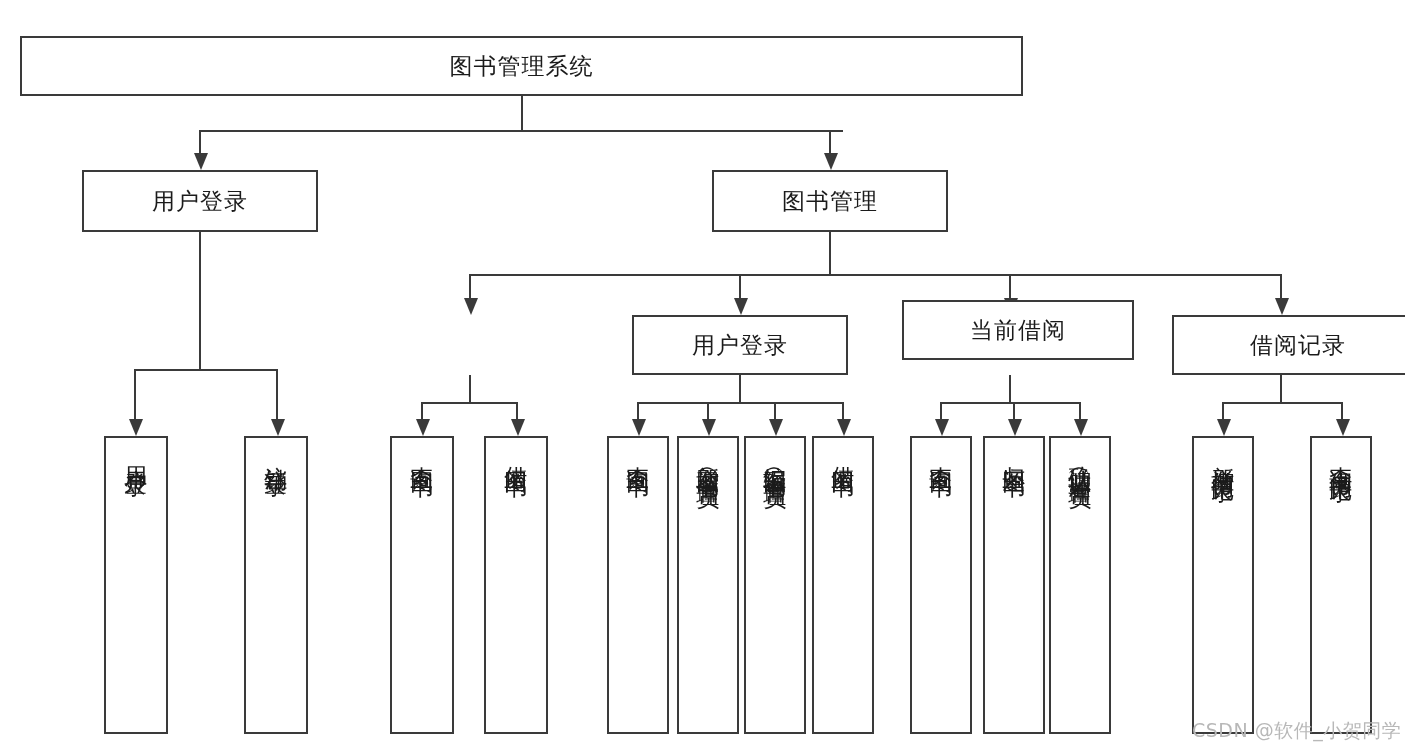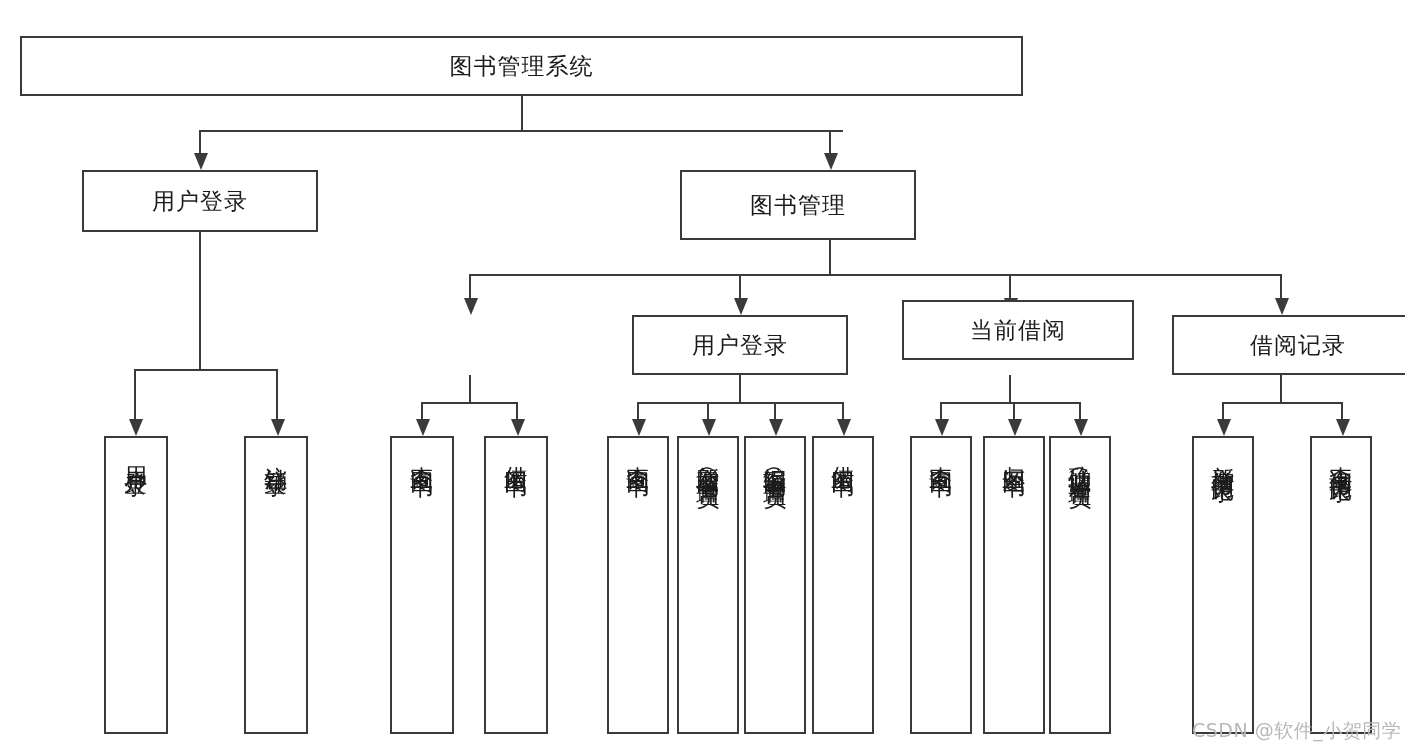--- a/index.html
+++ b/index.html
@@ -139,21 +139,21 @@
       <div class="arrow" style="left: 1336px; top: 419px;"></div>
     </div>
 
   <div class="node horiz" id="node-root" style="left: 20px; top: 12px; width: 1003px; height: 60px; margin-top: 24px;">
     <span>图书管理系统</span>
   </div>
 
   <div class="node horiz" id="node-l2-0" style="left: 82px; top: 170px; width: 236px; height: 62px;">
     <span>用户登录</span>
   </div>
-  <div class="node horiz" id="node-l2-1" style="left: 680px; top: 170px; width: 236px; height: 70px; justify-content: center;">
+  <div class="node horiz" id="node-l2-1" style="left: 712px; top: 170px; width: 236px; height: 62px; justify-content: center;">
     <span>图书管理</span>
   </div>
 
   <div class="node horiz" id="node-l3-1" style="left: 632px; top: 315px; width: 216px; height: 60px;">
     <span>用户登录</span>
   </div>
   <div class="node horiz" id="node-l3-2" style="left: 902px; top: 300px; width: 232px; height: 60px;">
     <span>当前借阅</span>
   </div>
   <div class="node horiz" id="node-l3-3" style="left: 1172px; top: 315px; width: 252px; height: 60px;">

